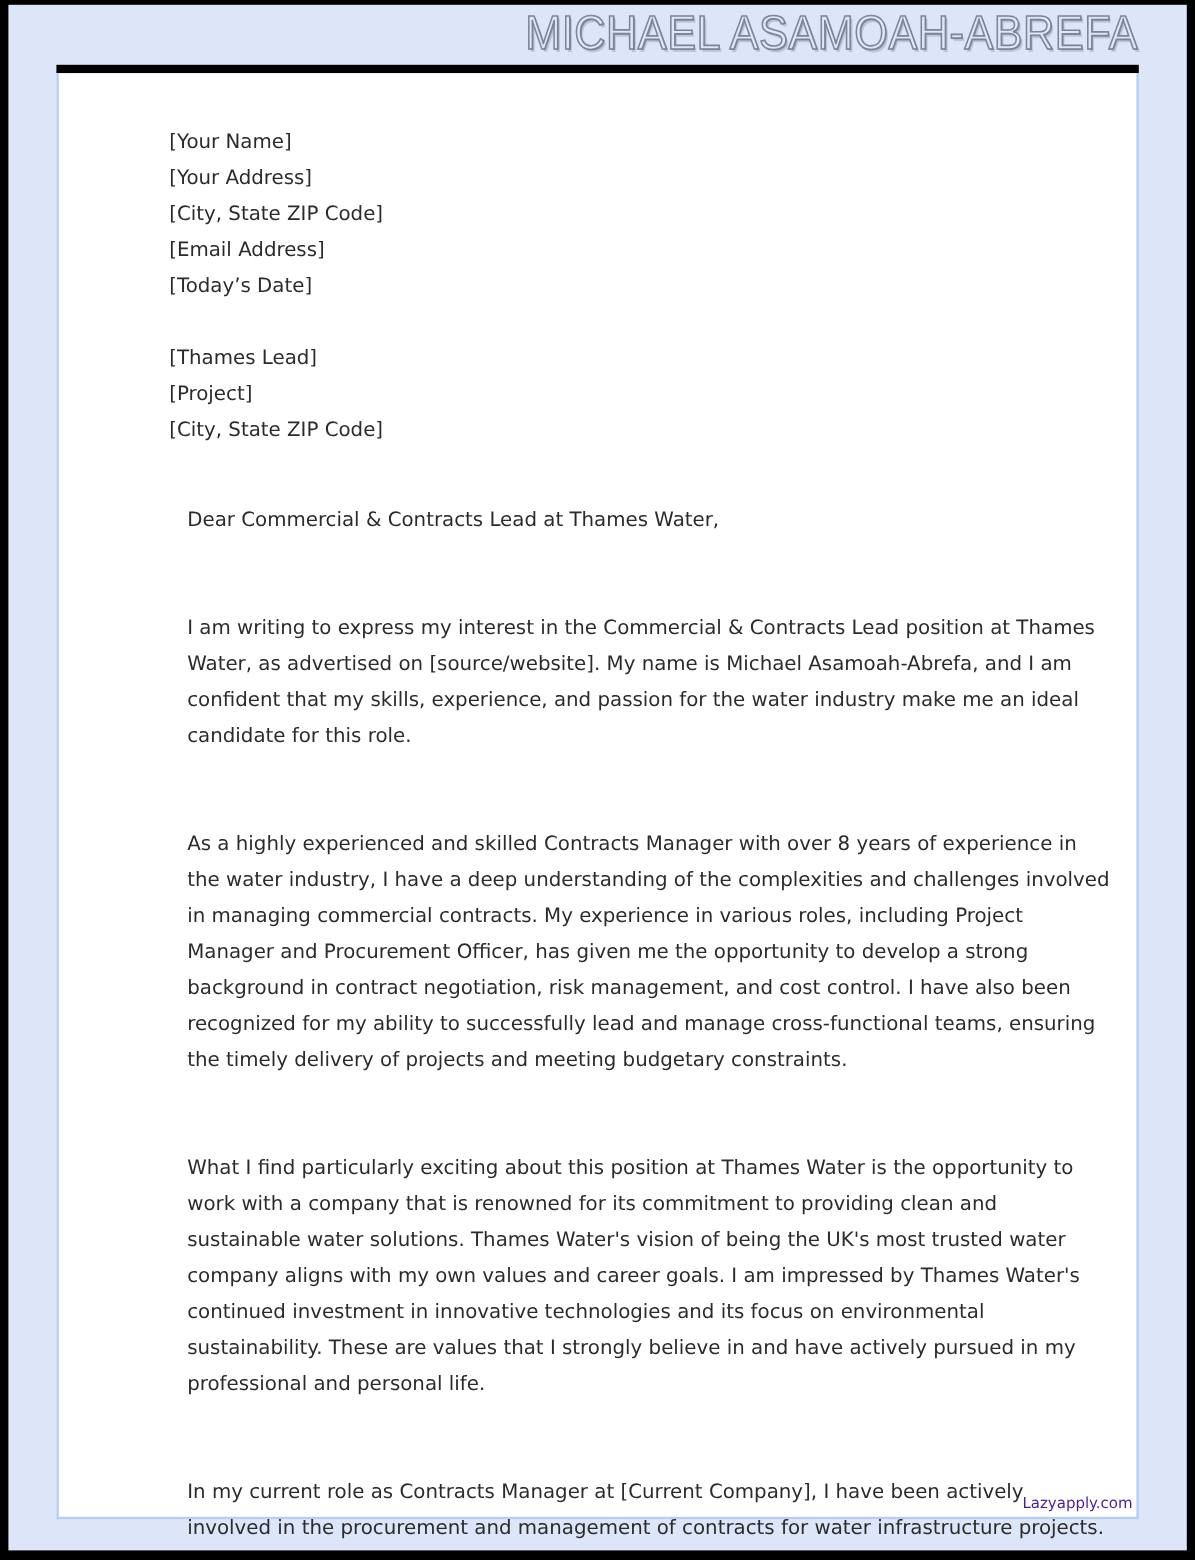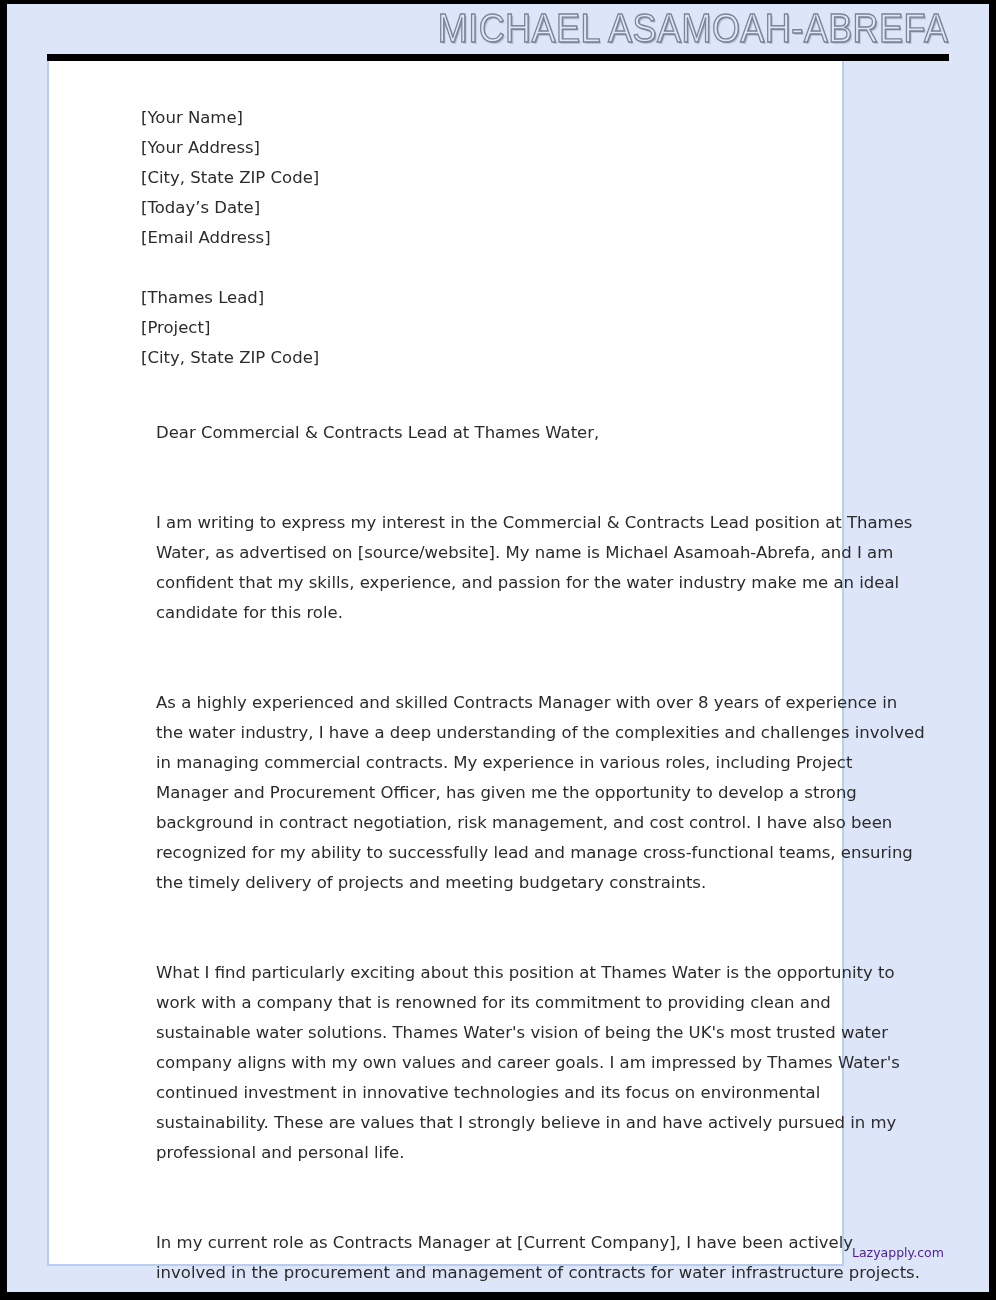--- a/index.html
+++ b/index.html
@@ -69,21 +69,21 @@
     width: 902px;
     height: 7px;
     background: #000000;
   }
 
   
   #page {
     position: absolute;
     left: 40px;
     top: 57px;
-    width: 797px;
+    width: 902px;
     height: 1205px;
     background: #ffffff;
     border-left: 2px solid #b9cdee;
     border-right: 2px solid #b9cdee;
     border-bottom: 2px solid #b9cdee;
     box-sizing: border-box;
     overflow: visible;
   }
 
   
@@ -135,22 +135,22 @@
     <div id="title-rule"></div>
 
     <div id="page">
 
       <div id="letter">
 
         <div>
           <div class="addr-line">[Your Name]</div>
           <div class="addr-line">[Your Address]</div>
           <div class="addr-line">[City, State ZIP Code]</div>
+          <div class="addr-line">[Email Address]</div>
           <div class="addr-line">[Today’s Date]</div>
-          <div class="addr-line">[Email Address]</div>
         </div>
 
         <div class="blank"></div>
 
         <div>
           <div class="addr-line">[Thames Lead]</div>
           <div class="addr-line">[Project]</div>
           <div class="addr-line">[City, State ZIP Code]</div>
         </div>
 

